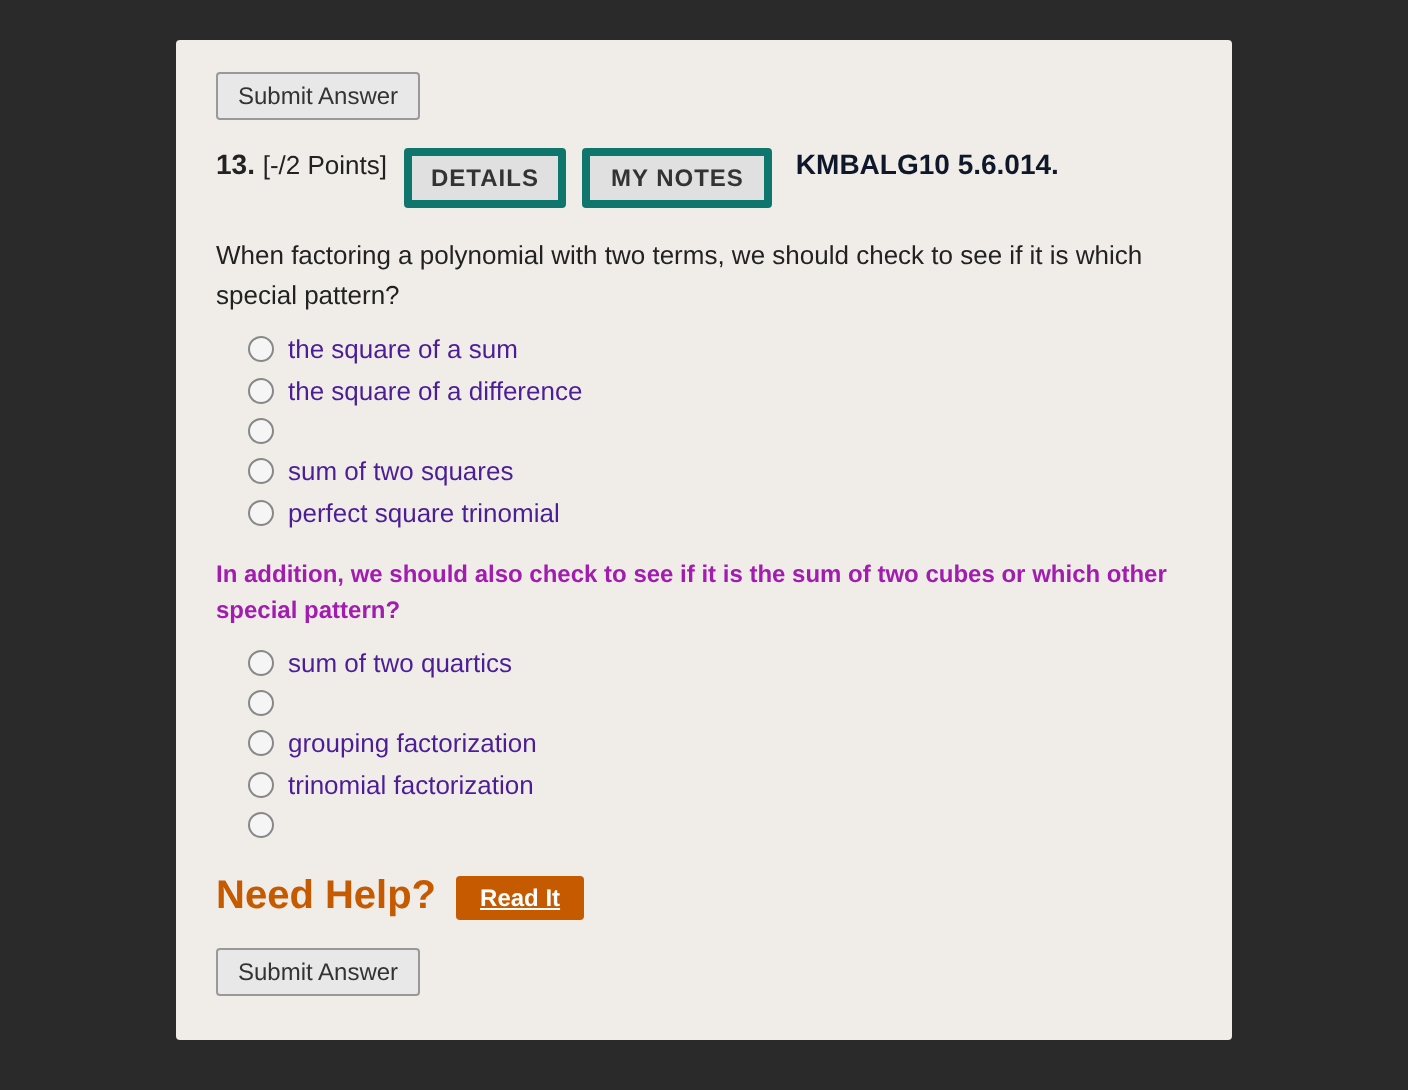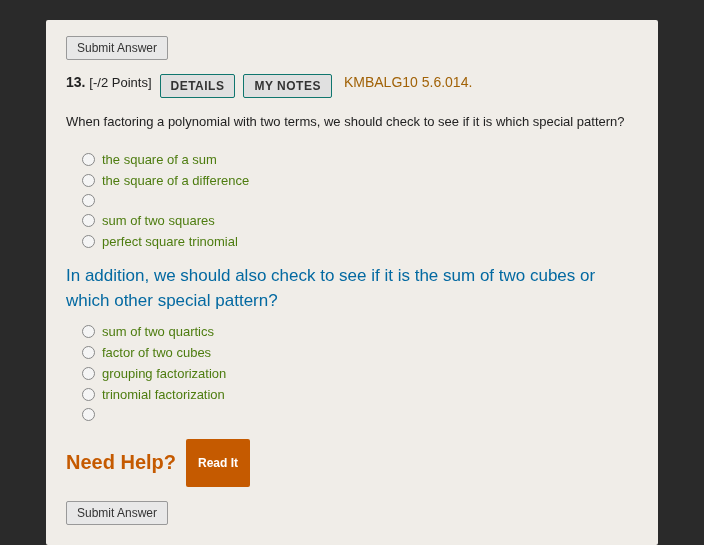--- a/index.html
+++ b/index.html
@@ -8,21 +8,21 @@
       font-family: Arial, sans-serif;
       font-size: 14px;
       display: flex;
       justify-content: center;
       align-items: flex-start;
       min-height: 545px;
       padding: 20px;
     }
     .main-container {
       background: #f0ede8;
-      width: 612px;
+      width: 528px;
       min-height: 500px;
       padding: 16px 20px 20px 20px;
       border-radius: 2px;
     }
     .submit-btn-top {
       display: inline-block;
       border: 1px solid #999;
       background: #e8e8e8;
       padding: 4px 10px;
       font-size: 12px;
@@ -37,40 +37,40 @@
       gap: 8px;
       margin-bottom: 14px;
     }
     .question-number {
       font-size: 14px;
       font-weight: bold;
       color: #222;
       white-space: nowrap;
     }
     .header-btn {
-      border: 1px solid #0f766e;
+      border: 4px solid #0f766e;
       background: #e0e0e0;
       padding: 4px 10px;
       font-size: 12px;
       font-weight: bold;
       cursor: pointer;
       border-radius: 2px;
       color: #333;
       letter-spacing: 0.5px;
     }
     .course-code {
       font-size: 14px;
-      font-weight: normal;
-      color: #a16207;
+      font-weight: bold;
+      color: #0f172a;
       margin-left: 4px;
     }
     .question-text {
       font-size: 13px;
       color: #222;
-      margin-bottom: 20px;
+      margin-bottom: 10px;
       line-height: 1.5;
     }
     .options-group {
       margin-bottom: 14px;
     }
     .option-item {
       display: flex;
       align-items: center;
       gap: 7px;
       margin-bottom: 6px;
@@ -80,49 +80,51 @@
       width: 13px;
       height: 13px;
       border: 1px solid #888;
       border-radius: 50%;
       background: #f5f5f5;
       flex-shrink: 0;
       cursor: pointer;
     }
     .option-label {
       font-size: 13px;
-      color: #4d7c0f;
+      color: #4c1d95;
     }
     .second-question-text {
-      font-size: 17px;
-      color: #0369a1;
+      font-size: 12px;
+      color: #a21caf;
       margin-bottom: 10px;
       line-height: 1.5;
+      font-weight: bold;
     }
     .need-help-section {
       display: flex;
       align-items: center;
       gap: 10px;
       margin-top: 18px;
       margin-bottom: 14px;
     }
     .need-help-label {
       font-size: 20px;
       font-weight: bold;
       color: #c55a00;
     }
     .read-it-btn {
       background: #c55a00;
       color: white;
       border: none;
-      padding: 17px 12px;
-      font-size: 12px;
-      font-weight: bold;
-      cursor: pointer;
-      border-radius: 2px;
+      padding: 4px 12px;
+      font-size: 12px;
+      font-weight: bold;
+      cursor: pointer;
+      border-radius: 2px;
+      text-decoration: underline;
     }
     .submit-btn-bottom {
       display: inline-block;
       border: 1px solid #999;
       background: #e8e8e8;
       padding: 4px 10px;
       font-size: 12px;
       cursor: pointer;
       border-radius: 2px;
       color: #333;
@@ -177,21 +179,20 @@
   <div class="second-question-text">In addition, we should also check to see if it is the sum of two cubes or which other special pattern?</div>
 
   
   <div class="options-group">
     <div class="option-item">
       <div class="radio-circle"></div>
       <span class="option-label">sum of two quartics</span>
     </div>
     <div class="option-item">
       <div class="radio-circle"></div>
-      <span class="option-label">factor of two cubes</span>
     </div>
     <div class="option-item">
       <div class="radio-circle"></div>
       <span class="option-label">grouping factorization</span>
     </div>
     <div class="option-item">
       <div class="radio-circle"></div>
       <span class="option-label">trinomial factorization</span>
     </div>
     <div class="option-item">

